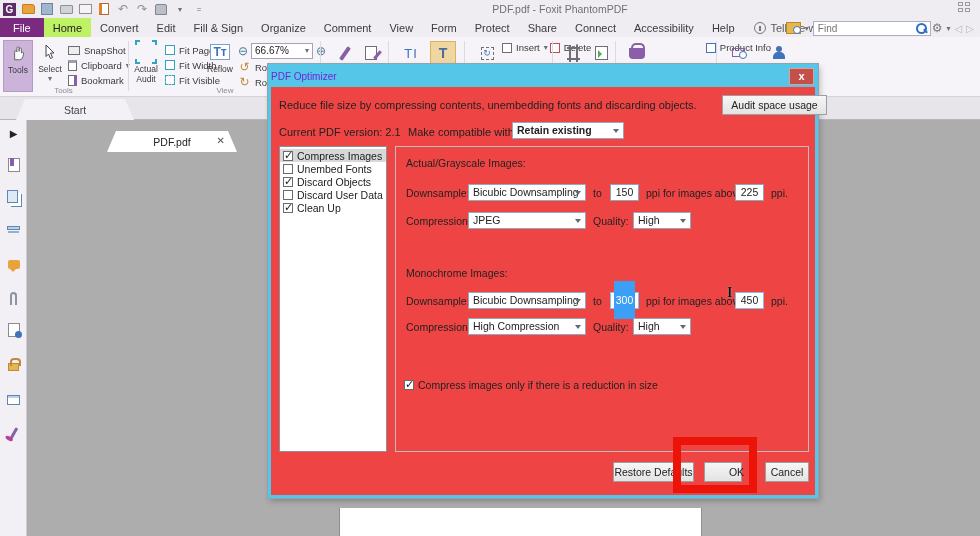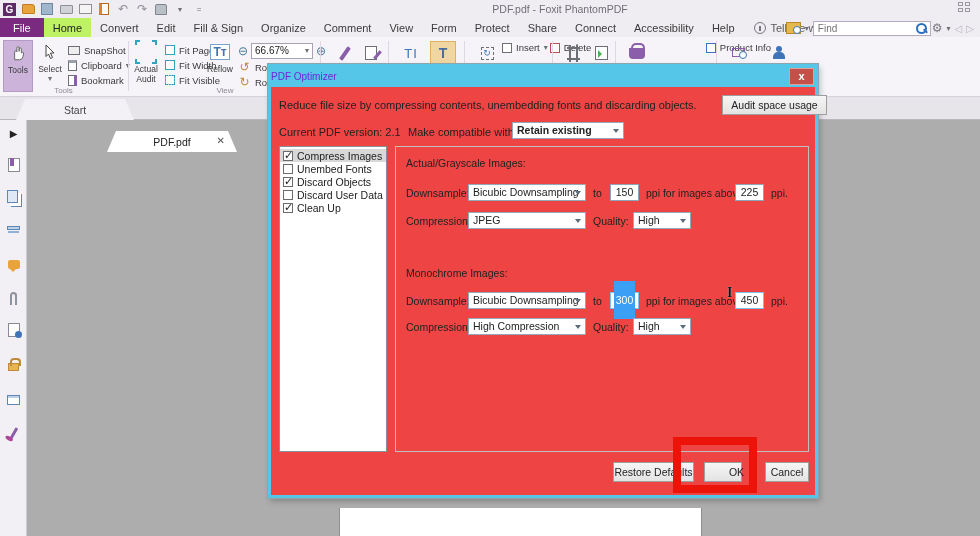--- a/index.html
+++ b/index.html
@@ -454,20 +454,24 @@
         <div class="field" style="left:214px; top:145px; border-color:#7ec1ea;"><span class="selval">300</span></div>
         <div class="glabel" style="left:250px; top:148px;">ppi  for images above</div>
         <div class="field field-focused" style="left:339px; top:145px;"><span>450</span></div>
         <div class="glabel" style="left:375px; top:148px;">ppi.</div>
 
         <div class="glabel" style="left:10px; top:174px;">Compression:</div>
         <div class="combo" style="left:72px; top:171px; width:118px;"><span>High Compression</span></div>
         <div class="glabel" style="left:197px; top:174px;">Quality:</div>
         <div class="combo" style="left:237px; top:171px; width:58px;"><span>High</span></div>
 
+        <div class="lrow" style="position:absolute; left:5px; top:231px;">
+          <span class="cb checked"></span>
+          <span>Compress images only if there is a reduction in size</span>
+        </div>
       </div>
 
       <div class="abs btn" style="left:342px; top:375px; width:81px; height:20px;">Restore Defaults</div>
       <div class="abs btn" style="left:433px; top:375px; width:38px; height:20px;padding-left:27px;">OK</div>
       <div class="abs btn" style="left:494px; top:375px; width:44px; height:20px;">Cancel</div>
     </div>
   </div>
 
   <div class="red-annotation"></div>
 

